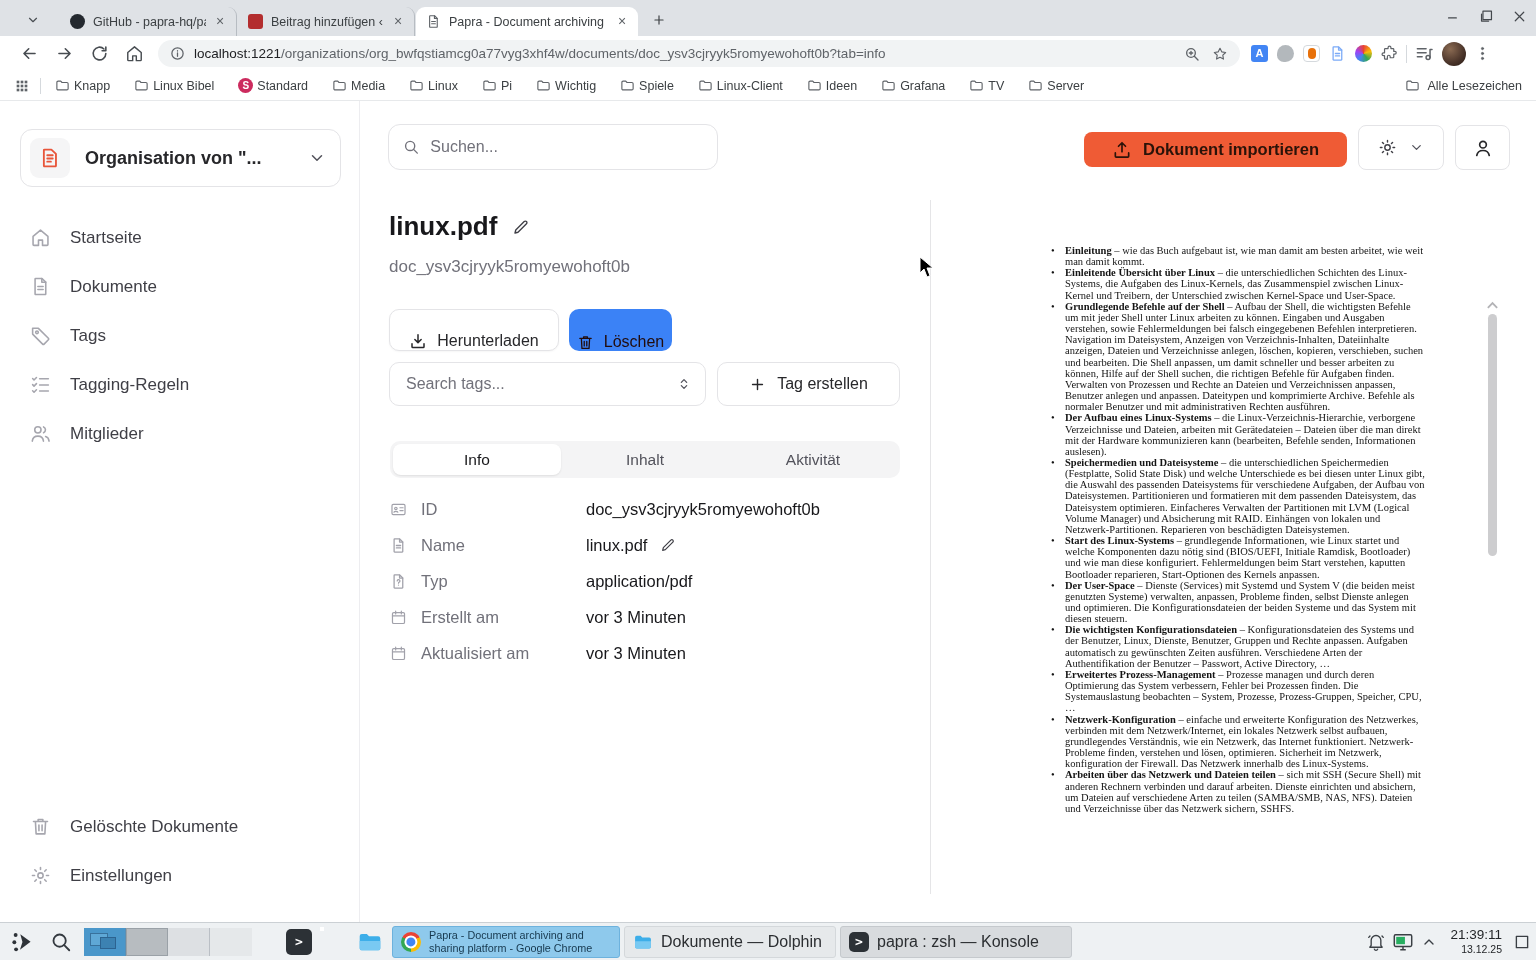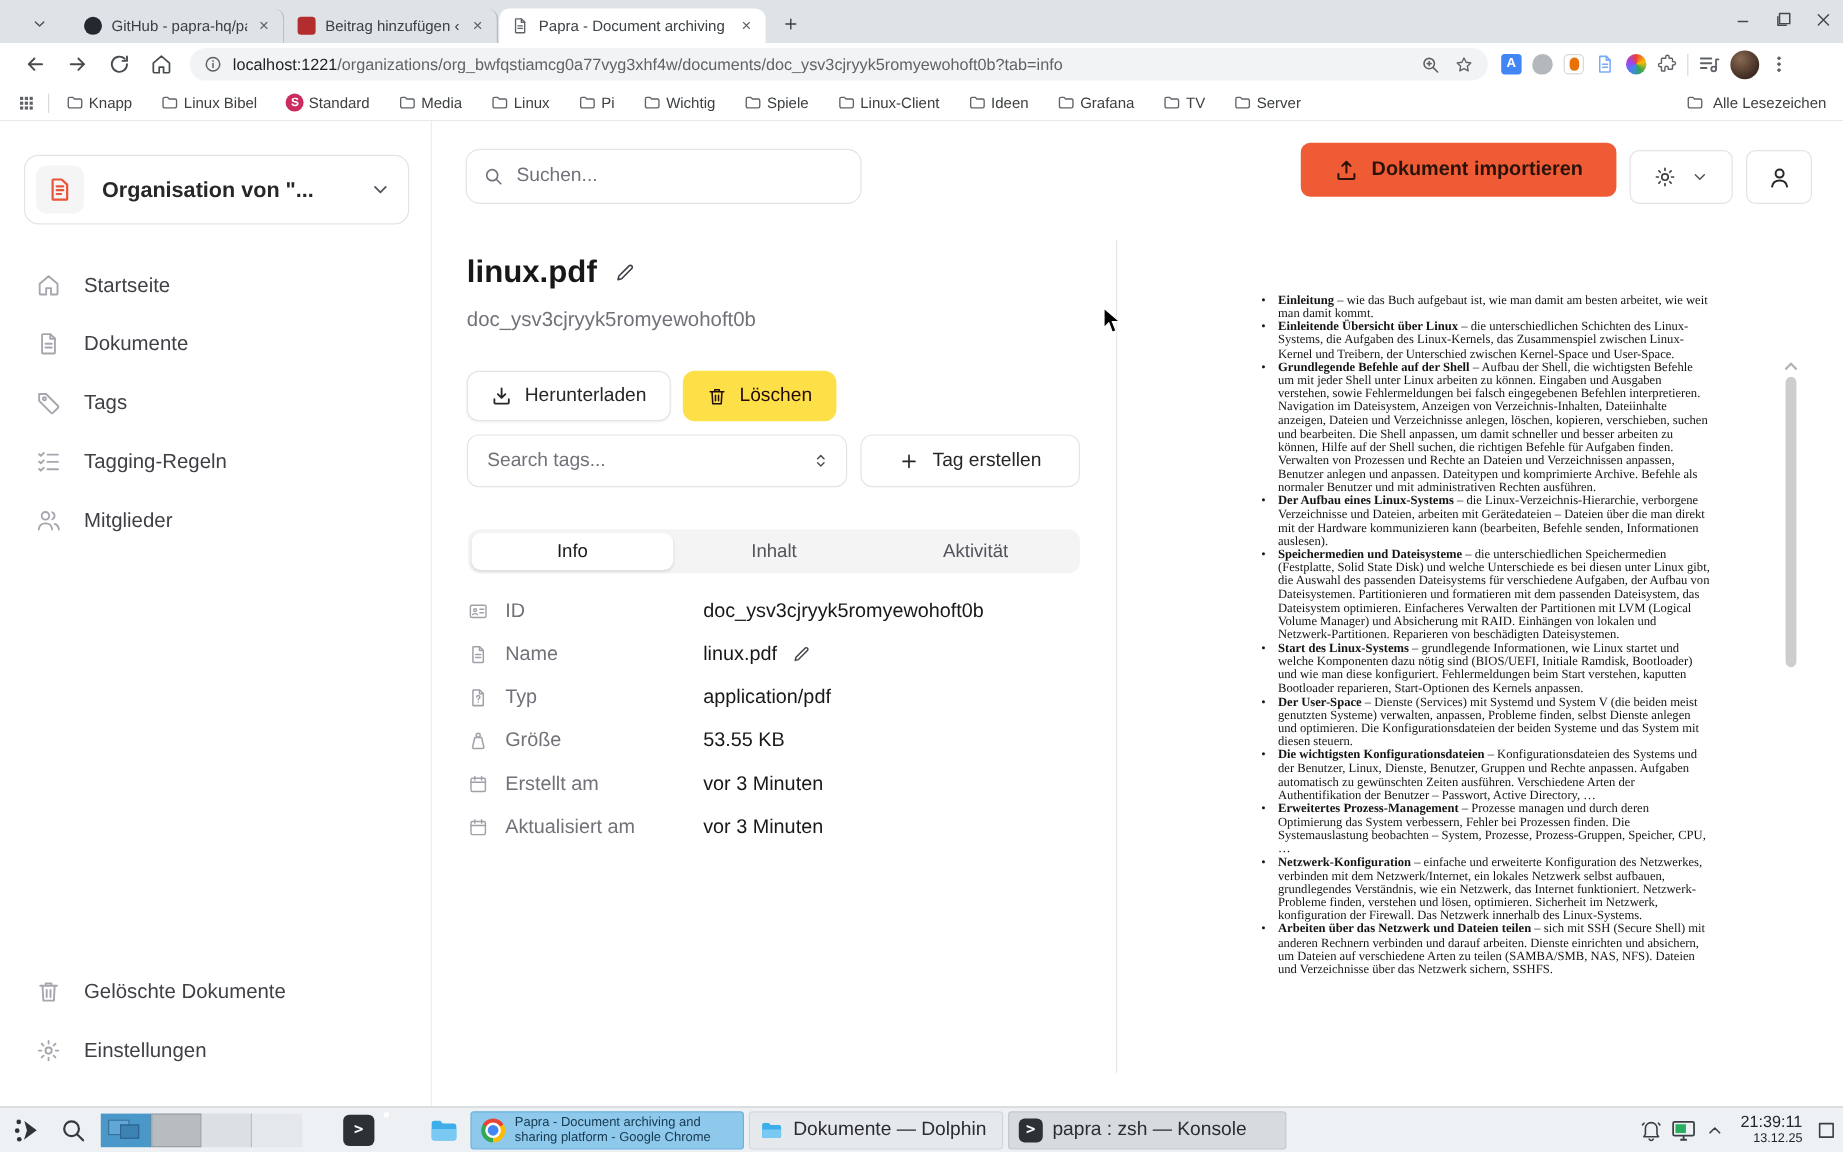--- a/index.html
+++ b/index.html
@@ -68,38 +68,38 @@
   .nav-bottom { bottom:22px; }
   .nav li { height:49px; display:flex; align-items:center; gap:19px; cursor:default; }
   .nav li .n-ic { width:21px; height:21px; color:#a6a6ae; flex:0 0 auto; }
   .nav li .n-label { font-size:17px; color:#3f3f46; }
 
   #search-pill { position:absolute; left:388px; top:23px; width:330px; height:46px; border:1px solid #e4e4e7; border-radius:12px; display:flex; align-items:center; padding:0 14px; background:#fff; }
   #search-pill .s-ic { width:18px; height:18px; color:#71717a; margin-right:11px; }
   #search-pill input { border:0; outline:0; font-size:16px; font-family:inherit; color:#27272a; width:100%; background:transparent; }
   #search-pill input::placeholder { color:#71717a; }
 
-  #import-btn { position:absolute; left:1084px; top:18px; width:263px; height:45px; border-radius:8px; background:#ef5b35; display:flex; align-items:center; justify-content:center; gap:11px; }
+  #import-btn { position:absolute; left:1084px; top:31px; width:263px; height:35px; border-radius:8px; background:#ef5b35; display:flex; align-items:center; justify-content:center; gap:11px; }
   #import-btn .i-ic { width:20px; height:20px; color:#2b1309; }
   #import-btn span.lbl { font-size:16.5px; font-weight:bold; color:#2b1309; }
   #theme-btn { position:absolute; left:1358px; top:24px; width:86px; height:45px; border:1px solid #e4e4e7; border-radius:8px; background:#fff; display:flex; align-items:center; justify-content:center; gap:12px; }
   #theme-btn .sun { width:19px; height:19px; color:#3f3f46; }
   #theme-btn .chev { width:15px; height:15px; color:#52525b; }
   #user-btn { position:absolute; left:1455px; top:24px; width:55px; height:45px; border:1px solid #e4e4e7; border-radius:8px; background:#fff; display:flex; align-items:center; justify-content:center; }
   #user-btn .u-ic { width:20px; height:20px; color:#27272a; }
 
   #doc-title { position:absolute; left:389px; top:110px; display:flex; align-items:center; gap:15px; }
   #doc-title h1 { font-size:26px; font-weight:bold; color:#18181b; }
   #doc-title .pencil { width:18px; height:18px; color:#3f3f46; }
   #doc-id { position:absolute; left:389px; top:156px; font-size:17px; color:#71717a; }
 
-  .act-btn { position:absolute; top:208px; height:42px; border-radius:10px; display:flex; align-items:center; justify-content:center; gap:10px; font-size:16px; }
+  .act-btn { position:absolute; top:208px; height:42px; border-radius:10px; display:flex; align-items:flex-end; justify-content:center; gap:10px; font-size:16px; }
   #dl-btn { left:389px; width:170px; background:#fff; border:1px solid #e4e4e7; box-shadow:0 1px 2px rgba(0,0,0,.04); color:#27272a; }
   #dl-btn .b-ic { width:18px; height:18px; color:#27272a; }
-  #del-btn { left:569px; width:128px; background:#fde047; color:#220c0c; font-weight:500; }
+  #del-btn { left:569px; width:103px; background:#3b82f6; color:#220c0c; font-weight:500; }
   #del-btn .b-ic { width:17px; height:17px; }
 
   #tag-select { position:absolute; left:389px; top:261px; width:317px; height:44px; border:1px solid #e4e4e7; border-radius:10px; background:#fff; display:flex; align-items:center; padding:0 13px 0 16px; }
   #tag-select input { border:0; outline:0; flex:1; font-size:16px; font-family:inherit; background:transparent; color:#27272a; }
   #tag-select input::placeholder { color:#71717a; }
   #tag-select .ud-ic { width:16px; height:16px; color:#52525b; }
   #create-tag-btn { position:absolute; left:717px; top:261px; width:183px; height:44px; border:1px solid #e4e4e7; border-radius:10px; background:#fff; display:flex; align-items:center; justify-content:center; gap:11px; font-size:16px; color:#27272a; }
   #create-tag-btn .p-ic { width:17px; height:17px; color:#27272a; }
 
   #tabsbar { position:absolute; left:390px; top:340px; width:510px; height:37px; background:#f4f4f5; border-radius:10px; padding:3px; display:flex; }
@@ -625,31 +625,20 @@
             <path d="M10.2 11.2a1.9 1.9 0 1 1 2.6 1.8c-.6.3-.8.7-.8 1.3"></path>
             <path d="M12 17h.01"></path>
           </svg></span>
         <span class="f-label">Typ</span>
         <span class="f-val">
           <span>application/pdf</span>
 
         </span>
       </div>
 
-      <div class="frow">
-        <span class="f-ic"><svg viewBox="0 0 24 24" fill="none" stroke="currentColor" stroke-width="1.8" stroke-linecap="round" stroke-linejoin="round">
-            <circle cx="12" cy="5.3" r="2.3"></circle>
-            <path d="M8 8h8l2.6 11a1.4 1.4 0 0 1-1.4 1.7H6.8A1.4 1.4 0 0 1 5.4 19z"></path>
-          </svg></span>
-        <span class="f-label">Größe</span>
-        <span class="f-val">
-          <span>53.55 KB</span>
-
-        </span>
-      </div>
 
       <div class="frow">
         <span class="f-ic"><svg viewBox="0 0 24 24" fill="none" stroke="currentColor" stroke-width="1.7" stroke-linecap="round" stroke-linejoin="round">
             <rect x="3.5" y="5" width="17" height="15.5" rx="1.8"></rect>
             <path d="M3.5 9.8h17M8 3v4M16 3v4"></path>
           </svg></span>
         <span class="f-label">Erstellt am</span>
         <span class="f-val">
           <span>vor 3 Minuten</span>
 

